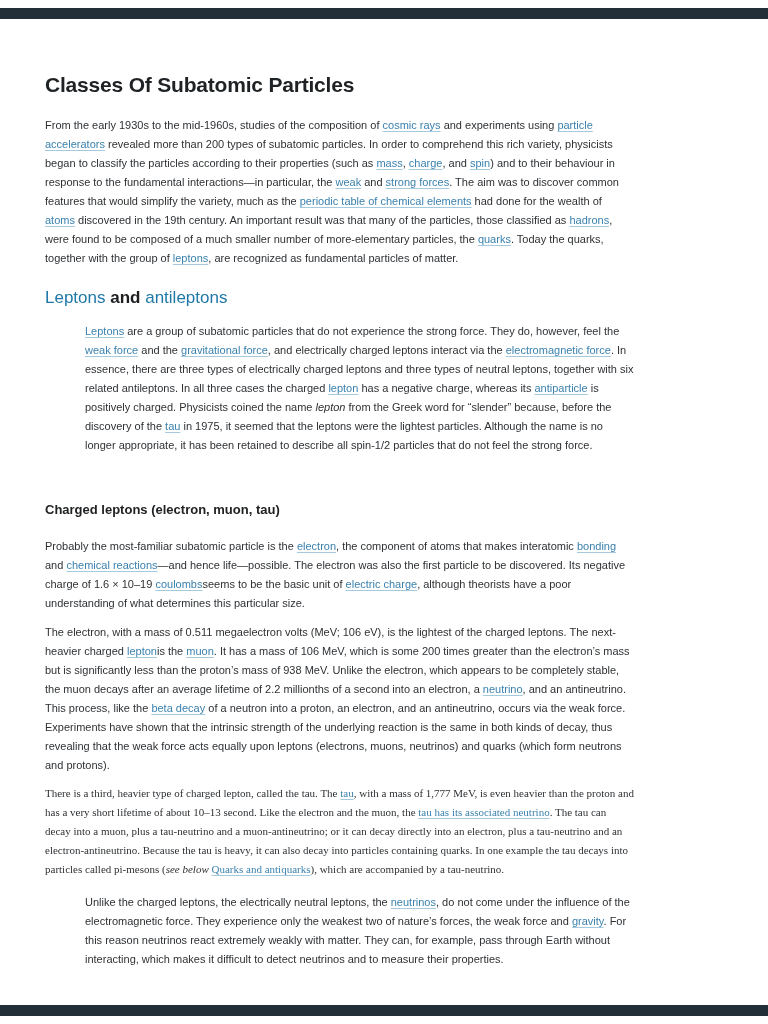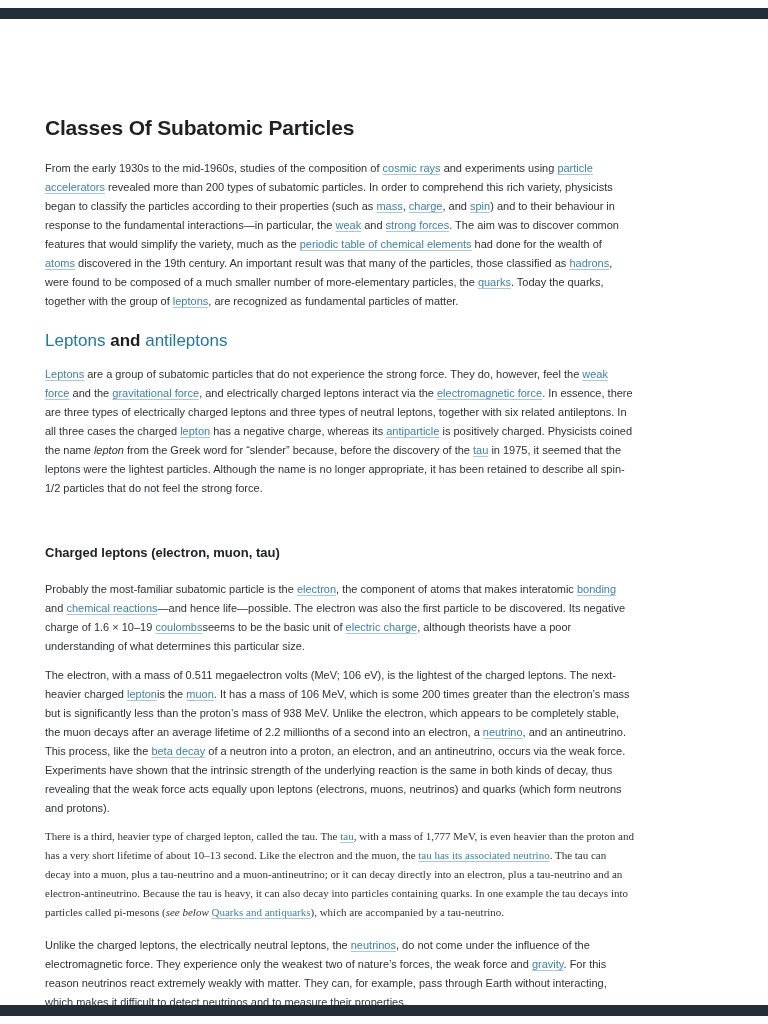--- a/index.html
+++ b/index.html
@@ -22,39 +22,39 @@
     height: 11px;
     background: #222e38;
   }
   .gap-top { top: 8px; }
   .gap-bottom { top: 1005px; }
 
   .doc-page {
     position: relative;
     box-sizing: border-box;
     width: 660px;
-    padding: 115px 26px 0 45px;
+    padding: 72px 26px 0 45px;
   }
   .doc-h1 {
     margin: 0;
     font-size: 21px;
     line-height: 26px;
     font-weight: bold;
     color: #1f2224;
     letter-spacing: -0.2px;
   }
   .doc-p {
     margin: 0;
     font-size: 11px;
     line-height: 19px;
     letter-spacing: 0;
     color: #2e3134;
   }
   .doc-p.mt-intro { margin-top: 18px; }
-  .doc-p.mt-sec   { margin-top: 14px; }
+  .doc-p.mt-sec   { margin-top: 14px; margin-left: 40px; }
   .doc-p.mt-h3    { margin-top: 17px; }
   .doc-p.mt-flow  { margin-top: 10px; }
   .doc-p.mt-flow2 { margin-top: 9px; font-family: Liberation Serif, serif; }
   .doc-h2 {
     margin: 19px 0 0 0;
     font-size: 17px;
     line-height: 21px;
     font-weight: bold;
     color: #1c1e20;
   }

